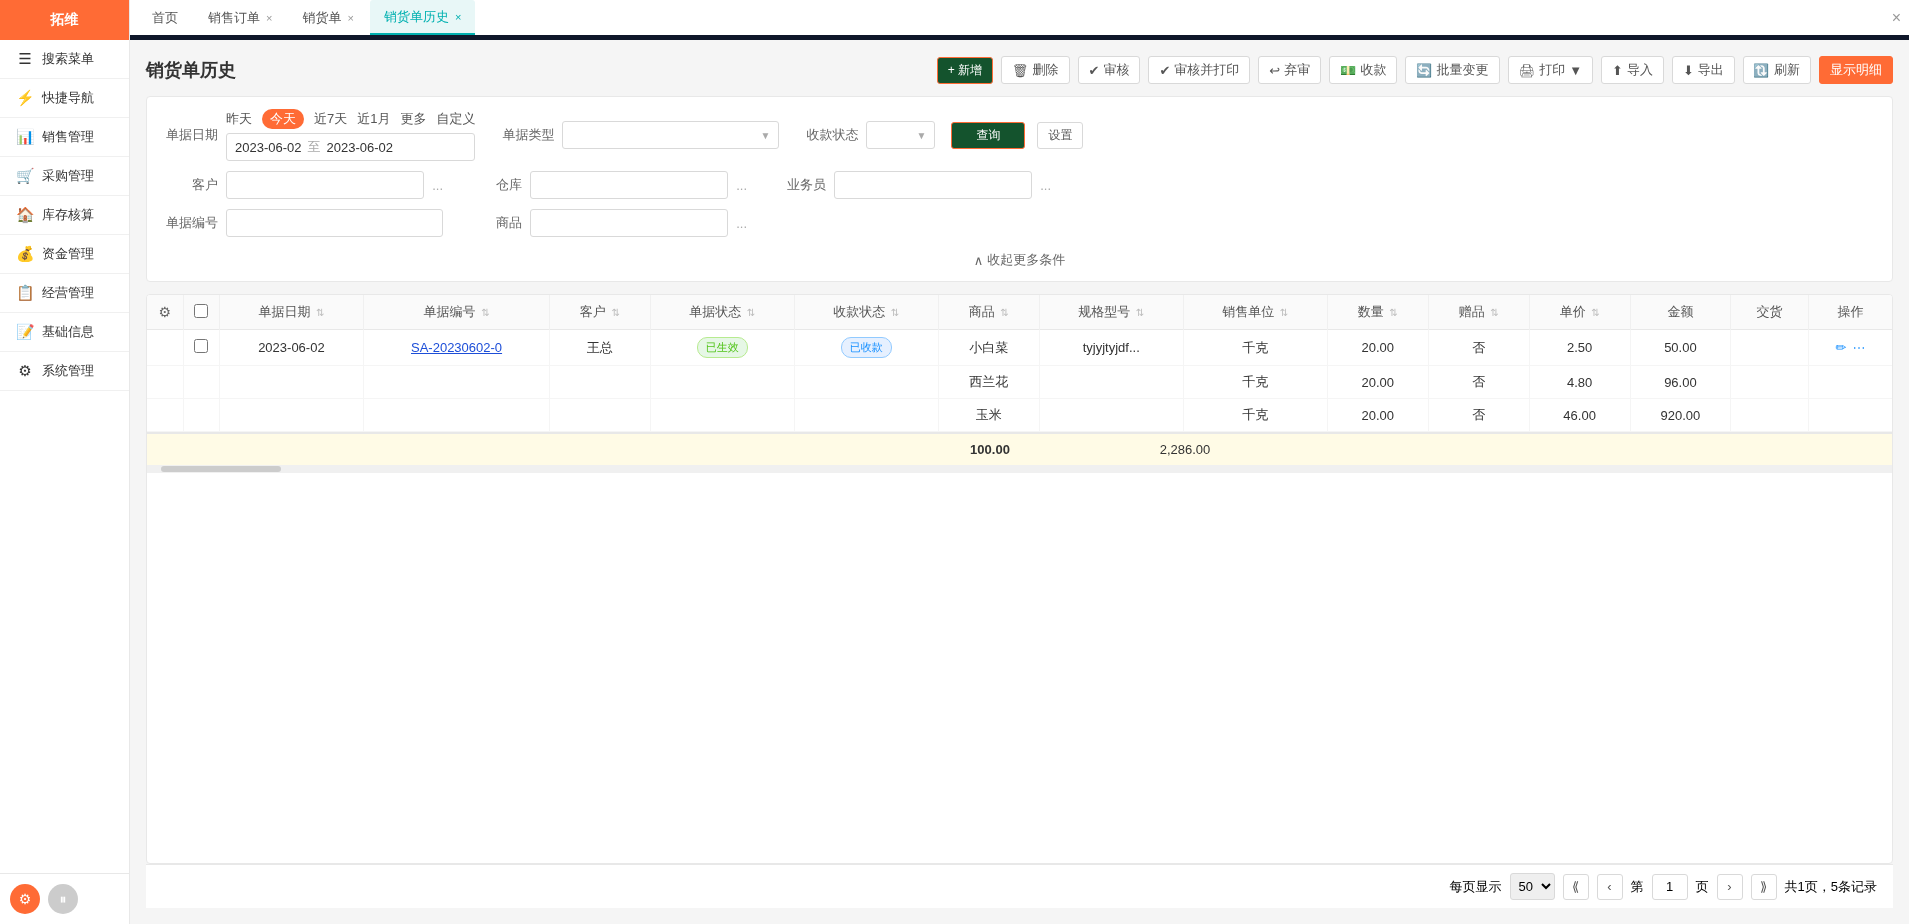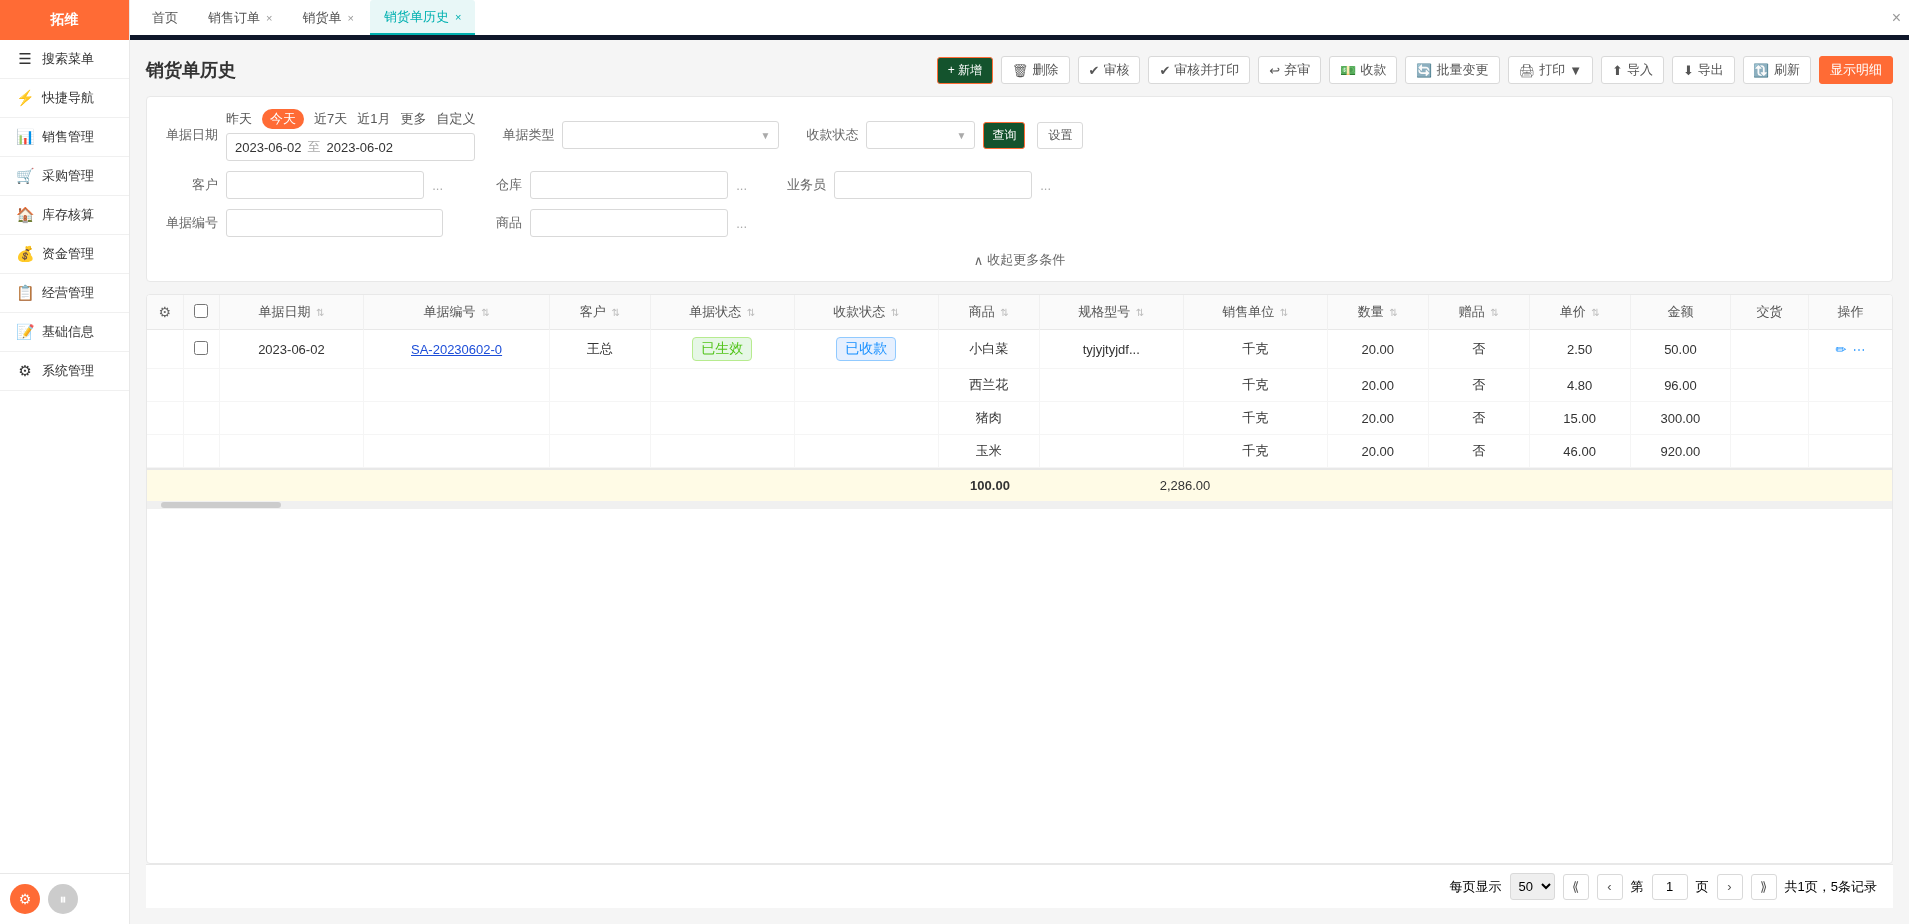--- a/index.html
+++ b/index.html
@@ -258,22 +258,22 @@
       padding: 7px 10px;
       text-align: center;
       color: #333;
       border-bottom: 1px solid #f5f5f5;
       border-right: 1px solid #f5f5f5;
     }
     td:last-child { border-right: none; }
     .badge {
       display: inline-block;
       padding: 2px 8px;
-      border-radius: 4px;
-      font-size: 14px;
+      border-radius: 10px;
+      font-size: 11px;
     }
     .badge-green { background: #e6f7e6; color: #52c41a; border: 1px solid #b7eb8f; }
     .badge-blue { background: #e6f0ff; color: #1890ff; border: 1px solid #91caff; }
     .link { color: #1d4ed8; cursor: pointer; text-decoration: underline; }
 
     
     .table-summary {
       background: #fffbe6;
       border-top: 2px solid #e8e8e8;
       display: flex;
@@ -480,21 +480,21 @@
             <span class="chevron">▼</span>
           </div>
         </div>
 
         <div class="filter-item">
           <span class="filter-label">收款状态</span>
           <div class="filter-select">
             <span></span>
             <span class="chevron">▼</span>
           </div>
-          <button class="btn primary" style="padding:4px 8px;">查询</button>
+          <button class="btn primary" style="margin-left:8px;padding:4px 24px;">查询</button>
           <button class="btn" style="margin-left:4px;">设置</button>
         </div>
       </div>
 
       <div class="filter-row">
         <div class="filter-item">
           <span class="filter-label">客户</span>
           <input class="filter-input" type="text" style="">
           <span class="filter-dots">...</span>
         </div>
@@ -620,38 +620,20 @@
       <td></td>
       <td></td>
       <td></td>
       <td>西兰花</td>
       <td></td>
       <td>千克</td>
       <td>20.00</td>
       <td>否</td>
       <td>4.80</td>
       <td>96.00</td>
-      <td></td>
-      <td></td>
-    </tr>
-            <tr>
-      <td></td>
-      <td></td>
-      <td></td>
-      <td></td>
-      <td></td>
-      <td></td>
-      <td></td>
-      <td>猪肉</td>
-      <td></td>
-      <td>千克</td>
-      <td>20.00</td>
-      <td>否</td>
-      <td>15.00</td>
-      <td>300.00</td>
       <td></td>
       <td></td>
     </tr>
             <tr>
       <td></td>
       <td></td>
       <td></td>
       <td></td>
       <td></td>
       <td></td>

